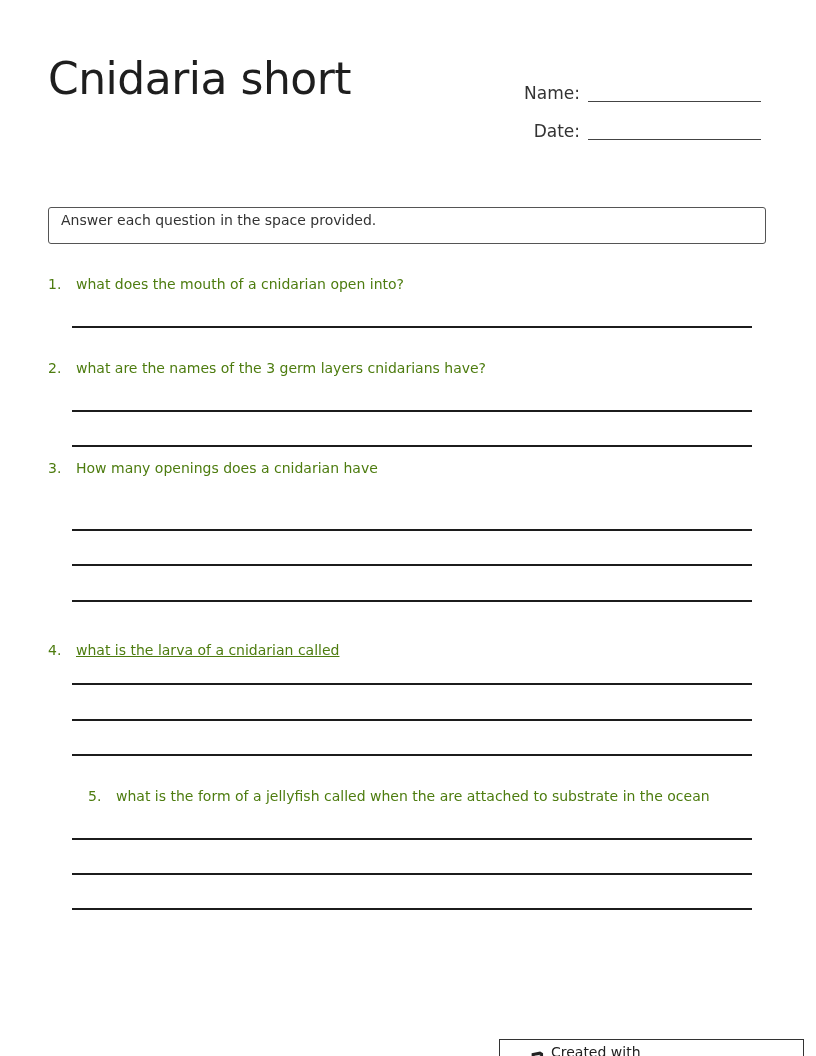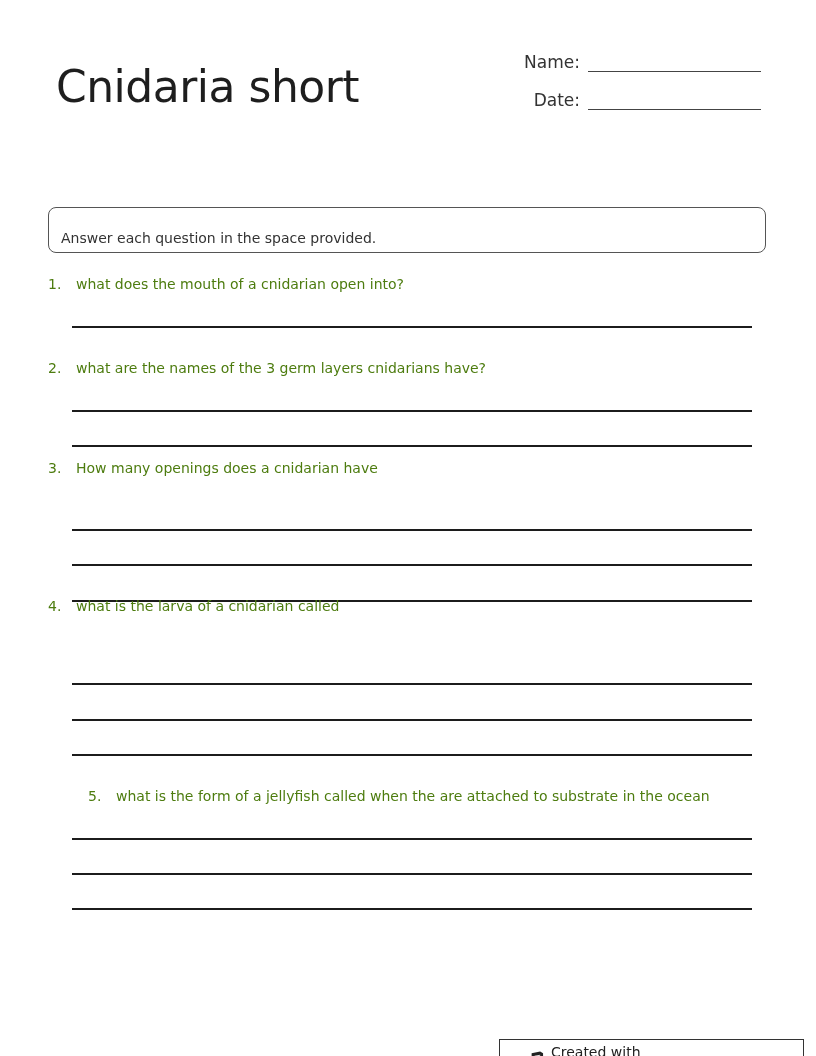--- a/index.html
+++ b/index.html
@@ -1,26 +1,26 @@
 <!DOCTYPE html>
 <html><head>
 <meta charset="utf-8">
 <style>
   html, body { margin: 0; padding: 0; background: #ffffff; }
   body { width: 816px; height: 1056px; position: relative; overflow: hidden;
          font-family: "DejaVu Sans", "Liberation Sans", sans-serif; color: #222; }
   .title { position: absolute; left: 48px; top: 52px; width: 420px;
-           font-size: 44px; line-height: 53px; color: #1e1e1e; font-weight: normal; margin: 8px;
+           font-size: 44px; line-height: 53px; color: #1e1e1e; font-weight: normal; margin: 0;
            letter-spacing: -0.5px; }
-  .field { position: absolute; display: flex; align-items: flex-end; }
+  .field { position: absolute; display: flex; align-items: flex-start; margin-top: 31px; }
   .field-label { font-size: 17px; color: #333; text-align: right; width: 80px; margin-right: 8px; }
   .field-line { width: 173px; border-bottom: 1.5px solid #444; height: 18px; }
   .instructions { position: absolute; left: 48px; top: 207px; width: 718px; height: 37px;
-                  border: 1.5px solid #555; border-radius: 8px; box-sizing: border-box;
-                  font-size: 14px; color: #333; padding: 22px 12px; }
+                  border: 1.5px solid #555; border-radius: 3px; box-sizing: border-box;
+                  font-size: 14px; color: #333; padding: 4px 12px; }
   .question { position: absolute; left: 48px; width: 720px; font-size: 14px; color: #4d7c0f; }
   .q-num { display: inline-block; width: 28px; }
   .answer-line { position: absolute; left: 72px; width: 680px; height: 0;
                  border-top: 2.5px solid #1c1c1c; }
   .badge { position: absolute; left: 499px; top: 1039px; width: 305px; height: 42px;
            border: 1.5px solid #333; box-sizing: border-box; display: flex; align-items: center;
            padding-left: 24px; font-size: 14px; color: #222; }
   .badge svg { margin-right: 6px; }
 </style>
 </head>
@@ -52,21 +52,21 @@
 <div class="answer-line" style="top:410px;"></div>
 <div class="answer-line" style="top:445px;"></div>
 
 <div class="question" style="top:460px;">
   <span class="q-num">3.</span><span>How many openings does a cnidarian have</span>
 </div>
 <div class="answer-line" style="top:529px;"></div>
 <div class="answer-line" style="top:564px;"></div>
 <div class="answer-line" style="top:600px;"></div>
 
-<div class="question" style="top:598px;">
+<div class="question" style="top:642px;text-decoration:underline;">
   <span class="q-num">4.</span><span>what is the larva of a cnidarian called</span>
 </div>
 <div class="answer-line" style="top:683px;"></div>
 <div class="answer-line" style="top:719px;"></div>
 <div class="answer-line" style="top:754px;"></div>
 
 <div class="question" style="top:788px;margin-left:40px;">
   <span class="q-num">5.</span><span>what is the form of a jellyfish called when the are attached to substrate in the ocean</span>
 </div>
 <div class="answer-line" style="top:838px;"></div>

